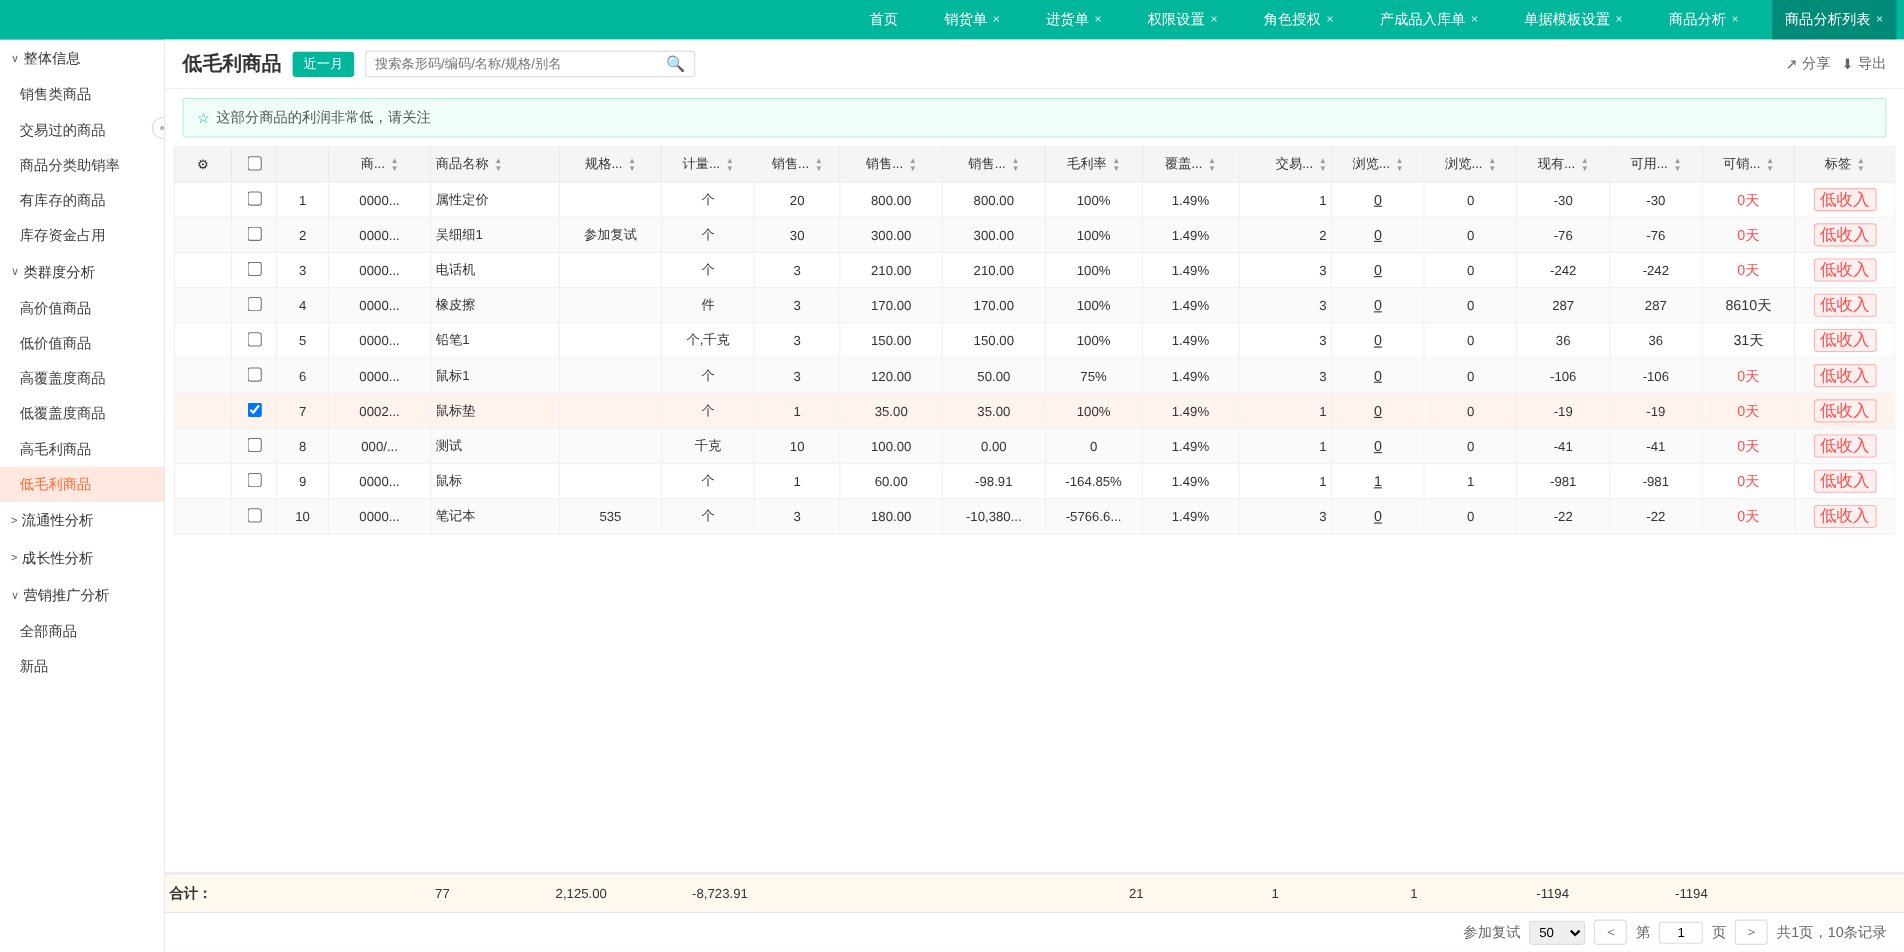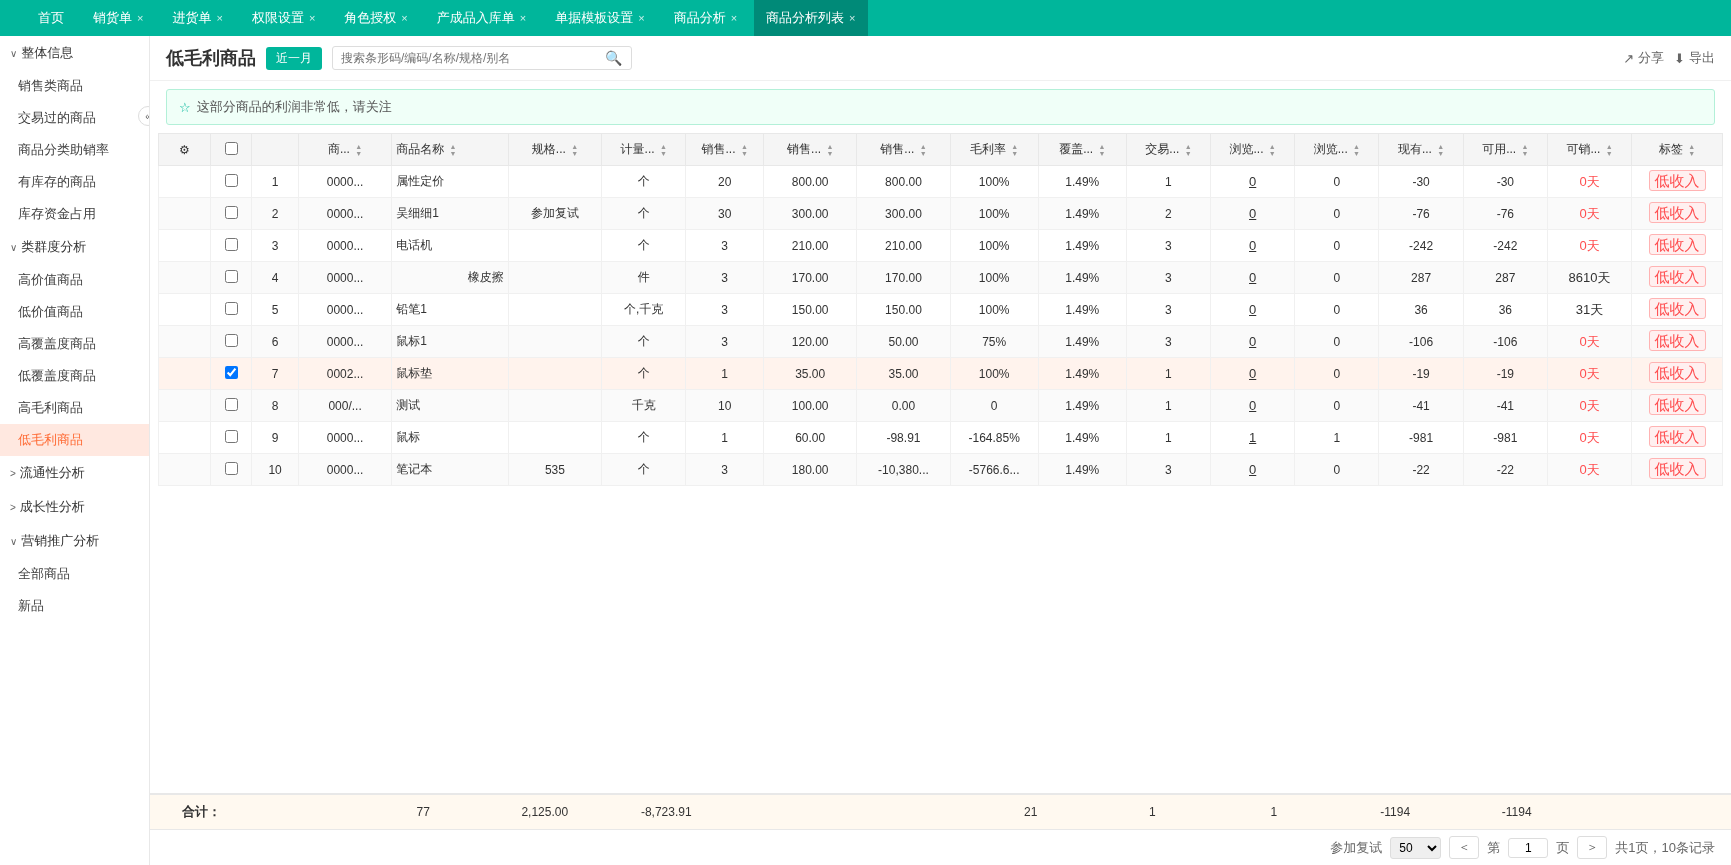--- a/index.html
+++ b/index.html
@@ -4,22 +4,23 @@
   <style>
     * { box-sizing: border-box; margin: 0; padding: 0; font-family: 'Microsoft YaHei', Arial, sans-serif; font-size: 13px; }
     body { background: #f5f5f5; overflow: hidden; width: 1731px; height: 865px; }
 
     
     .top-nav {
       display: flex;
       align-items: center;
       background: #00b69b;
       height: 36px;
-      padding: 0 26px;
-      gap: 5px;
+      padding: 0 7px;
+      gap: 18px;
+      justify-content: flex-end;
     }
     .nav-item {
       color: #fff;
       padding: 0 12px;
       height: 36px;
       display: flex;
       align-items: center;
       cursor: pointer;
       font-size: 13px;
       white-space: nowrap;
@@ -214,21 +215,21 @@
       line-height: 1;
       color: #999;
     }
 
     
     .table-footer {
       background: #fff9f0;
       border-top: 2px solid #e8e8e8;
       display: flex;
       align-items: center;
-      padding: 8px 32px;
+      padding: 8px 4px;
       gap: 20px;
     }
     .footer-label { font-weight: bold; color: #333; font-size: 13px; }
     .footer-cell {
       min-width: 60px;
       text-align: center;
       font-size: 12px;
       color: #333;
     }
 
@@ -278,21 +279,21 @@
     .col-num { width: 36px; }
     .col-code { width: 72px; }
     .col-name { width: 90px; text-align: left; }
     .col-spec { width: 72px; }
     .col-unit { width: 65px; }
     .col-qty { width: 60px; }
     .col-price1 { width: 72px; }
     .col-price2 { width: 72px; }
     .col-margin-rate { width: 68px; }
     .col-cover { width: 68px; }
-    .col-trans { width: 65px; }
+    .col-trans { width: 65px; text-align: right; }
     .col-browse1 { width: 65px; }
     .col-browse2 { width: 65px; }
     .col-current { width: 65px; }
     .col-avail { width: 65px; }
     .col-saleable { width: 65px; }
     .col-tag { width: 70px; }
   </style>
 </head>
 <body>
 
@@ -494,21 +495,21 @@
     <td class="col-current">-242</td>
     <td class="col-avail">-242</td>
     <td class="col-saleable"><span class="text-red">0天</span></td>
     <td class="col-tag"><span class="tag-low-income">低收入</span></td>
   </tr>
             <tr>
     <td class="col-settings"></td>
     <td class="col-check checkbox-cell"><input type="checkbox" style=""></td>
     <td class="col-num">4</td>
     <td class="col-code">0000...</td>
-    <td class="col-name" style="text-align:right">橡皮擦</td>
+    <td class="col-name" style="text-align:left">橡皮擦</td>
     <td class="col-spec"></td>
     <td class="col-unit">件</td>
     <td class="col-qty">3</td>
     <td class="col-price1">170.00</td>
     <td class="col-price2">170.00</td>
     <td class="col-margin-rate">100%</td>
     <td class="col-cover">1.49%</td>
     <td class="col-trans">3</td>
     <td class="col-browse1"><span class="underline-0">0</span></td>
     <td class="col-browse2">0</td>

